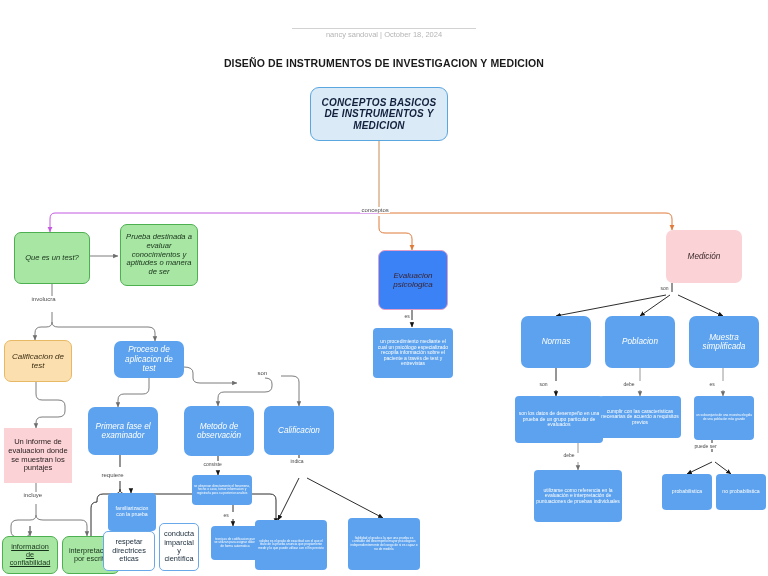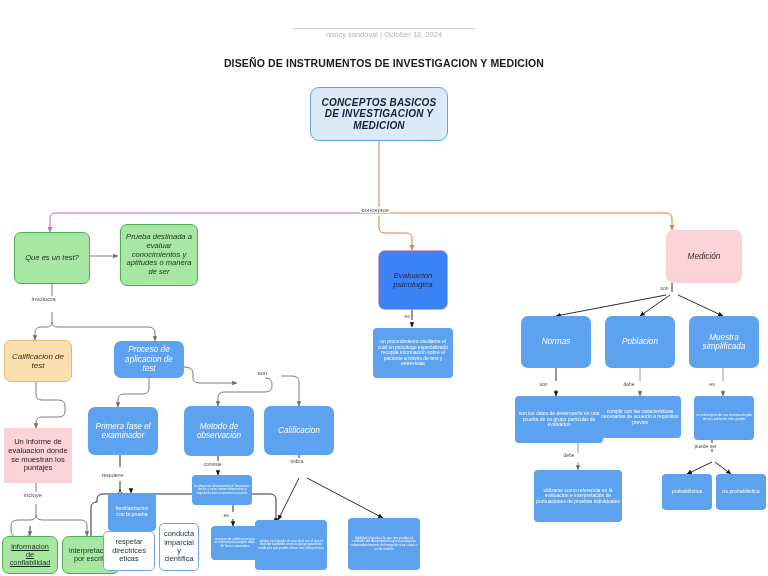--- a/index.html
+++ b/index.html
@@ -193,21 +193,21 @@
     <path d="M640,390 L640,396" stroke="#8c8c8c" stroke-width="0.9" fill="none" marker-end="url(#ar-gray)"></path>
 
     <path d="M723,368 L723,381" stroke="#8c8c8c" stroke-width="0.9" fill="none"></path>
     <path d="M723,390 L723,396" stroke="#8c8c8c" stroke-width="0.9" fill="none" marker-end="url(#ar-gray)"></path>
 
     <path d="M712,440 L712,452" stroke="#141414" stroke-width="0.9" fill="none"></path>
     <path d="M712,462 L687,474" stroke="#141414" stroke-width="0.9" fill="none" marker-end="url(#ar-dark)"></path>
     <path d="M715,462 L731,474" stroke="#141414" stroke-width="0.9" fill="none" marker-end="url(#ar-dark)"></path>
   </svg>
 
-  <div class="node root" style="left:310px; top:87px; width:138px; height:54px;">CONCEPTOS BASICOS DE INVESTIGACION Y MEDICION</div>
+  <div class="node root" style="left:310px; top:87px; width:138px; height:54px;">CONCEPTOS BASICOS DE INSTRUMENTOS Y MEDICION</div>
 
   <div class="edge-label" style="left:360px; top:207px;">conceptos</div>
 
   <div class="node green" style="left:14px; top:232px; width:76px; height:52px;">Que es un test?</div>
   <div class="node green" style="left:120px; top:224px; width:78px; height:62px;">Prueba destinada a evaluar conocimientos y aptitudes o manera de ser</div>
 
   <div class="edge-label" style="left:30px; top:296px;">involucra</div>
 
   <div class="node tan" style="left:4px; top:340px; width:68px; height:42px;">Calificacion de test</div>
 

